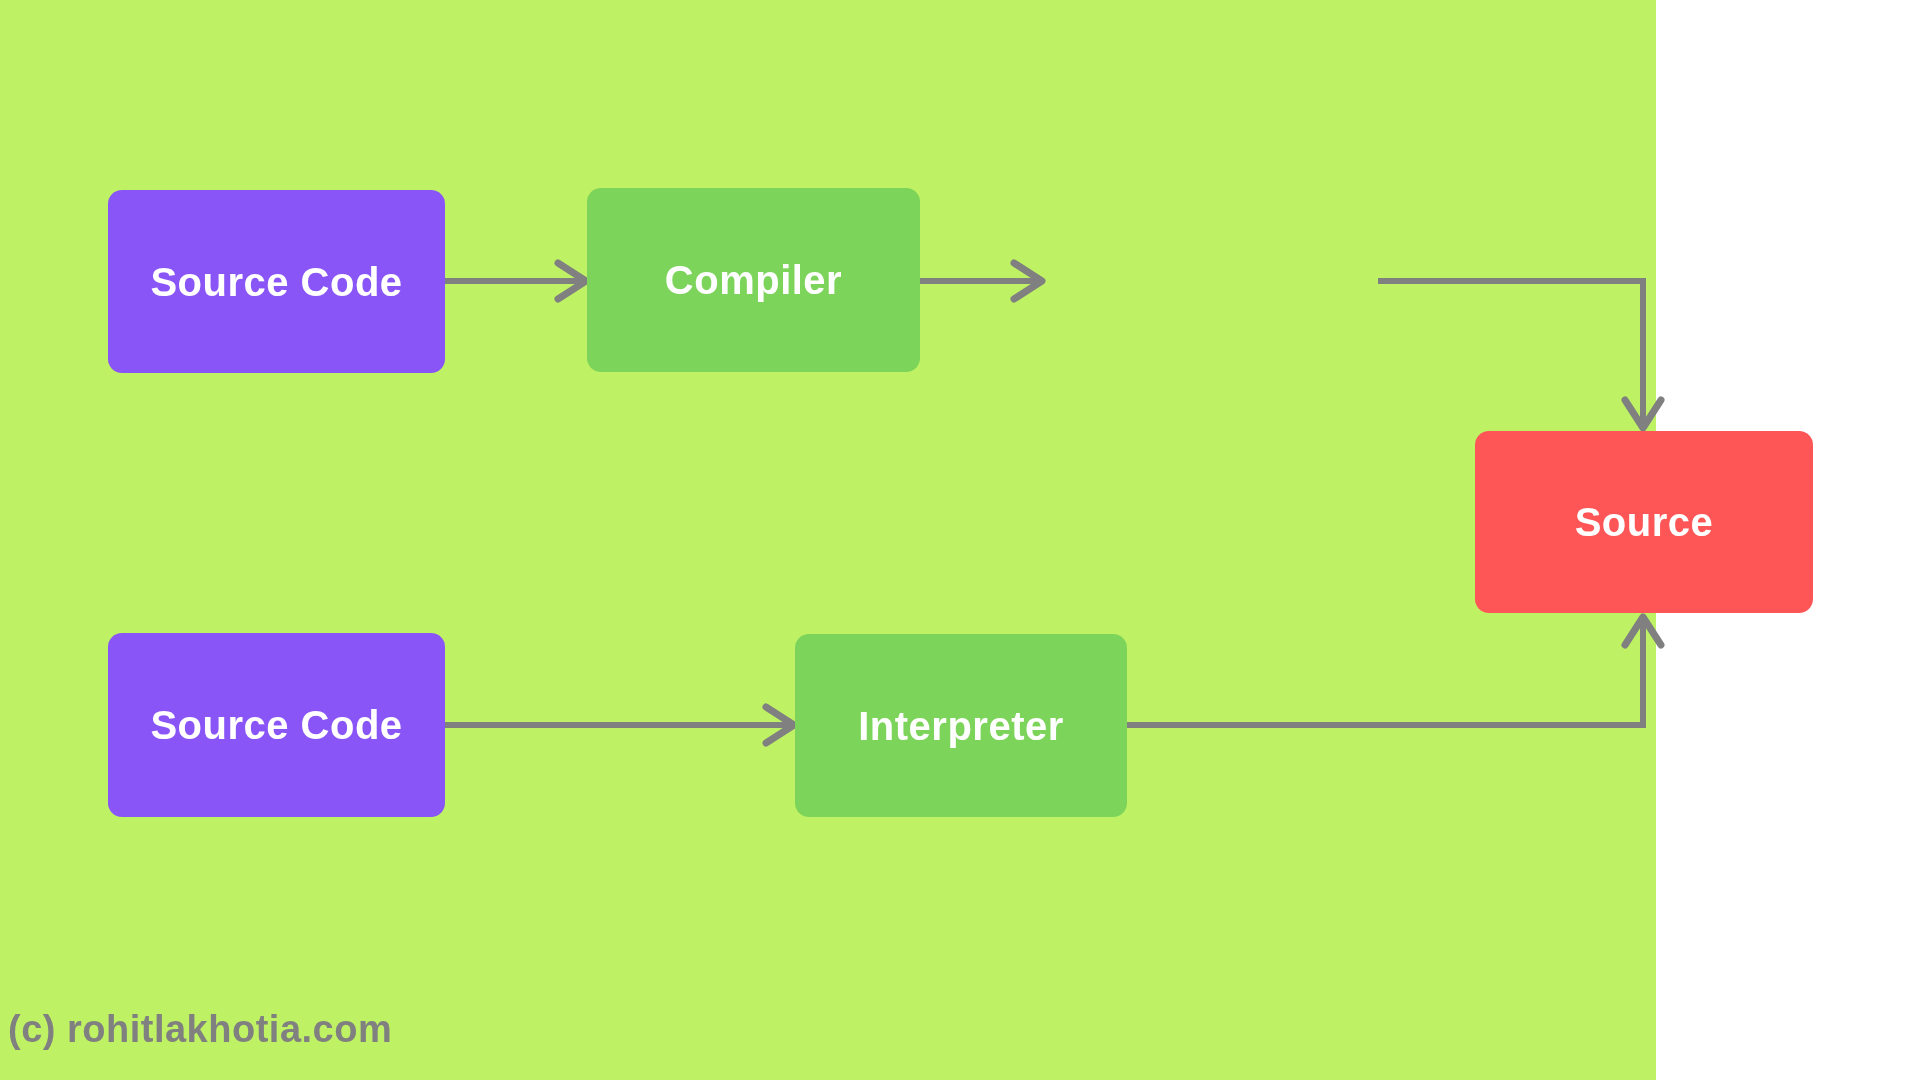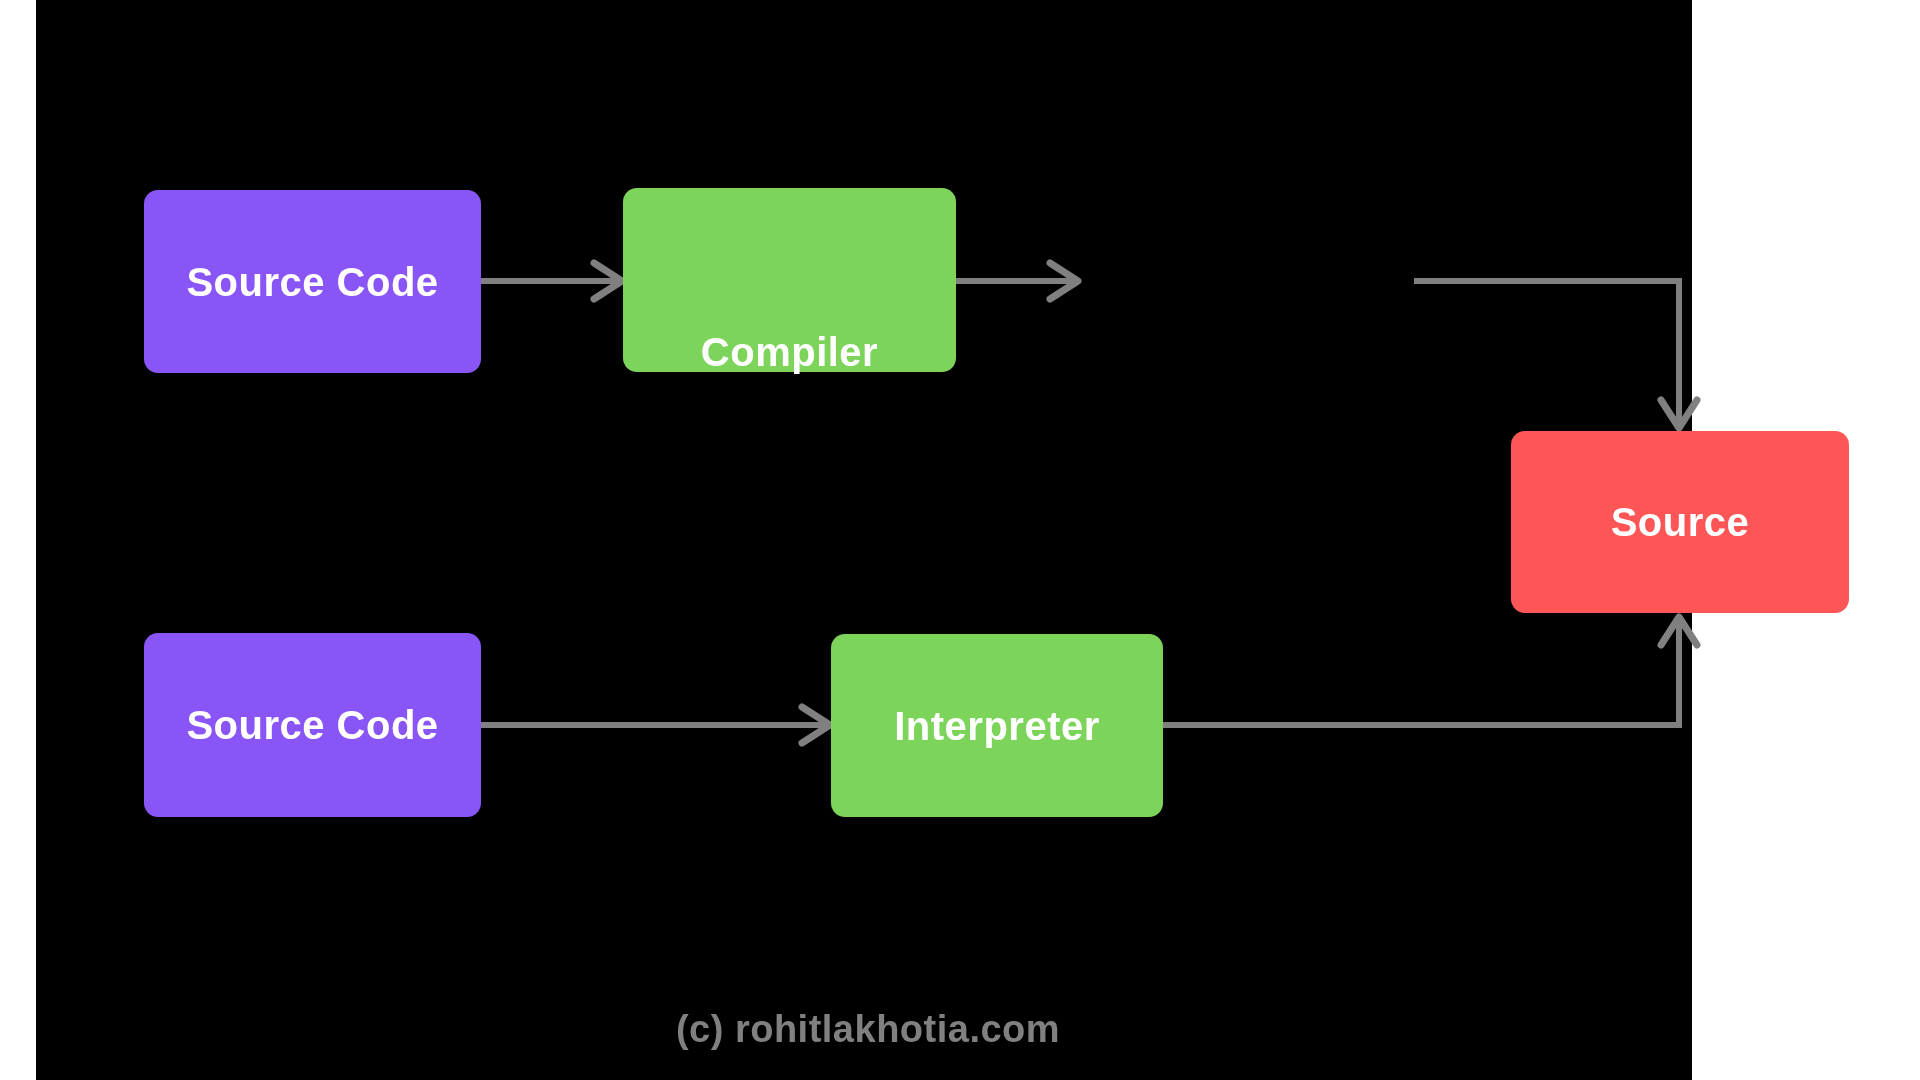--- a/index.html
+++ b/index.html
@@ -3,22 +3,21 @@
 <meta charset="utf-8">
 <style>
   * { margin: 0; padding: 0; box-sizing: border-box; }
   html, body { width: 1920px; height: 1080px; background: #ffffff; overflow: hidden; }
   body { font-family: "Liberation Sans", "DejaVu Sans", sans-serif; }
 
   .canvas {
     position: relative;
     width: 1656px;
     height: 1080px;
-    background: #000000;
-    margin-left: 36px;
+    background: #bef264;
   }
 
   .edges-layer {
     position: absolute;
     left: 0; top: 0;
     width: 1920px; height: 1080px;
     pointer-events: none;
   }
 
   .edge-shaft {
@@ -44,32 +43,31 @@
   }
   .node-label {
     color: #ffffff;
     font-size: 40px;
     font-weight: bold;
     letter-spacing: 0.5px;
     line-height: 1;
   }
 
   .node-source-top   { left: 108px;  top: 190px; width: 337px; height: 183px; }
-  .node-compiler     { left: 587px;  top: 188px; width: 333px; height: 184px; align-items: flex-end; }
+  .node-compiler     { left: 587px;  top: 188px; width: 333px; height: 184px; }
   .node-machine-code { left: 1043px; top: 189px; width: 335px; height: 184px; }
   .node-output       { left: 1475px; top: 431px; width: 338px; height: 182px; }
   .node-source-bottom{ left: 108px;  top: 633px; width: 337px; height: 184px; }
   .node-interpreter  { left: 795px;  top: 634px; width: 332px; height: 183px; text-align: right; }
 
   .footer-credit {
     position: absolute;
     left: 8px;
     right: 0;
     top: 1008px;
-    text-align: center;
     font-size: 38px;
     font-weight: bold;
     letter-spacing: 0.5px;
   }
 </style>
 </head>
 <body>
 
 <div class="canvas">
 

